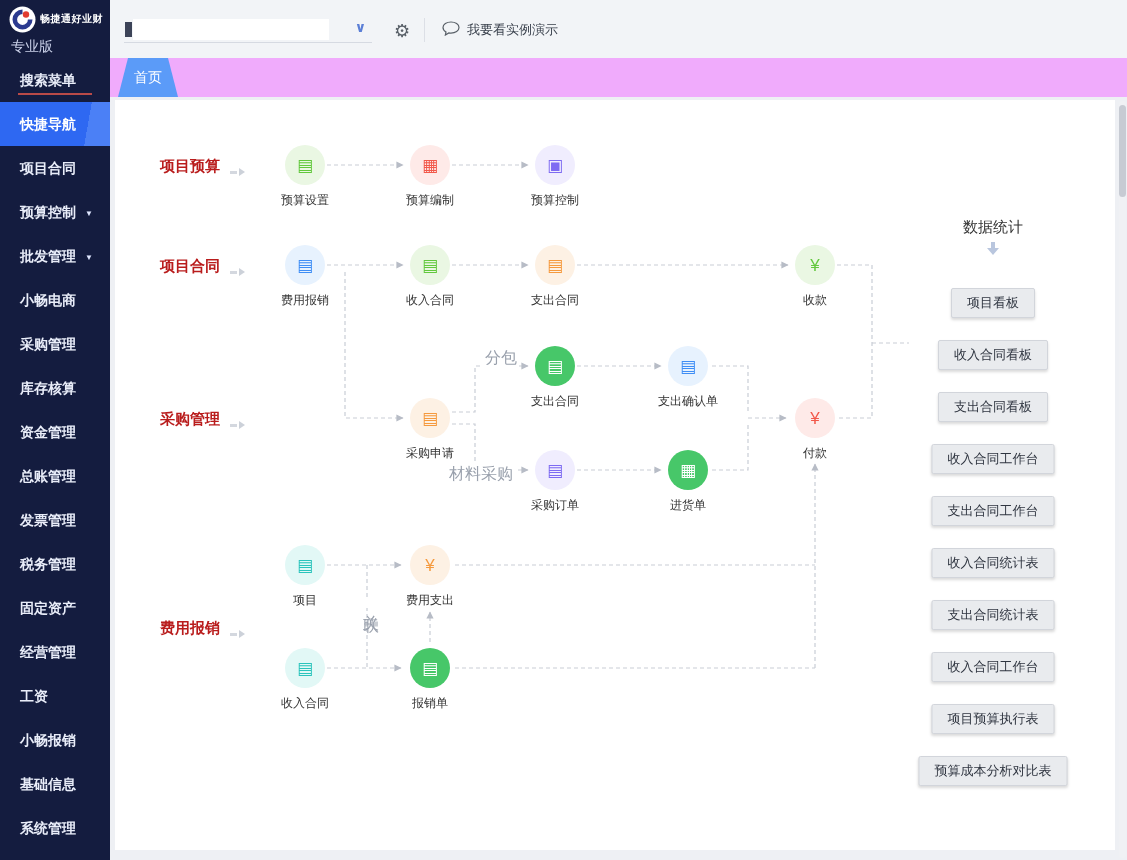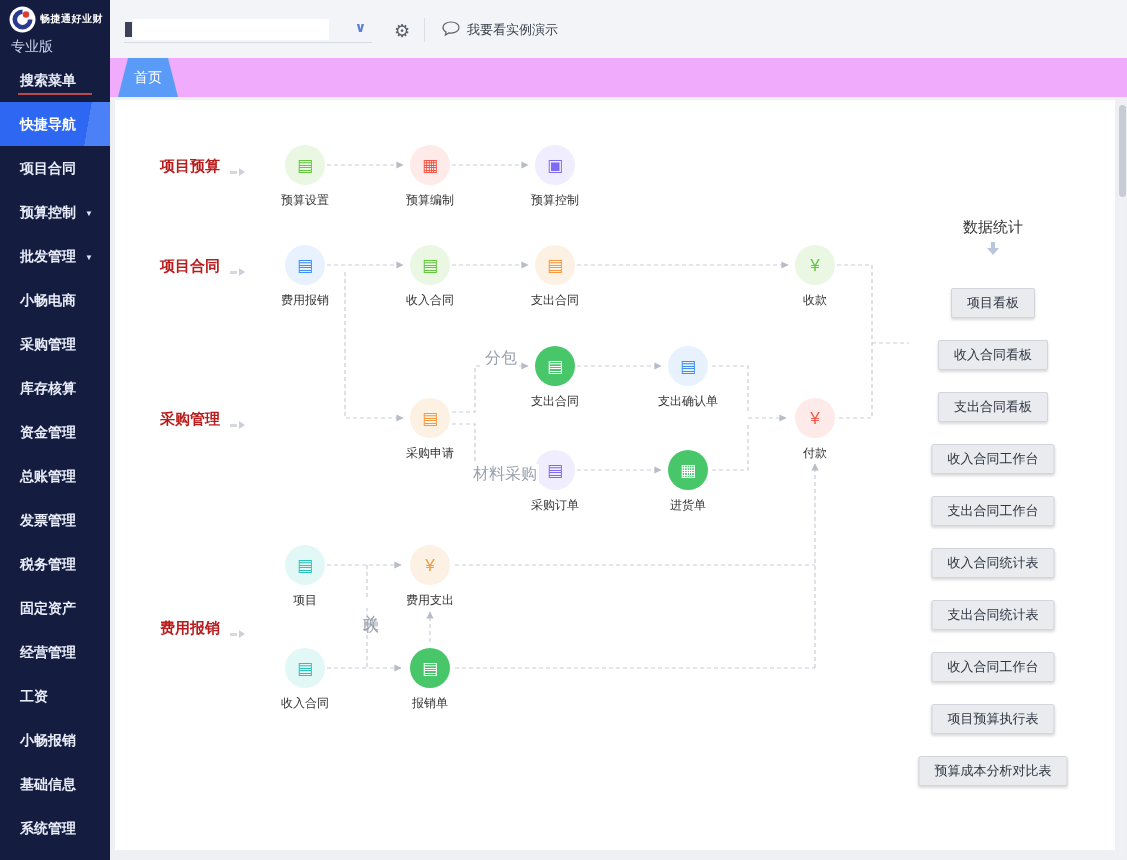--- a/index.html
+++ b/index.html
@@ -289,21 +289,21 @@
         <div class="nl">收入合同</div>
       </div>
     <div class="node" style="left:255px;top:548px">
         <div class="nc c-sg">
           <span>▤</span>
         </div>
         <div class="nl">报销单</div>
       </div>
 
     <div class="elabel" style="left:368px;top:248px">分包</div>
-    <div class="elabel" style="left:356px;top:364px">材料采购</div>
+    <div class="elabel" style="left:332px;top:364px">材料采购</div>
     <div class="elabel vertical" style="left:245px;top:500px">关联</div>
 
     <div class="stats-title">数据统计</div>
     <div class="stat-arrow">
         <i class="stem"></i>
         <i class="head"></i>
       </div>
     <button class="statbtn" style="top:188px">项目看板</button>
     <button class="statbtn" style="top:240px">收入合同看板</button>
     <button class="statbtn" style="top:292px">支出合同看板</button>

